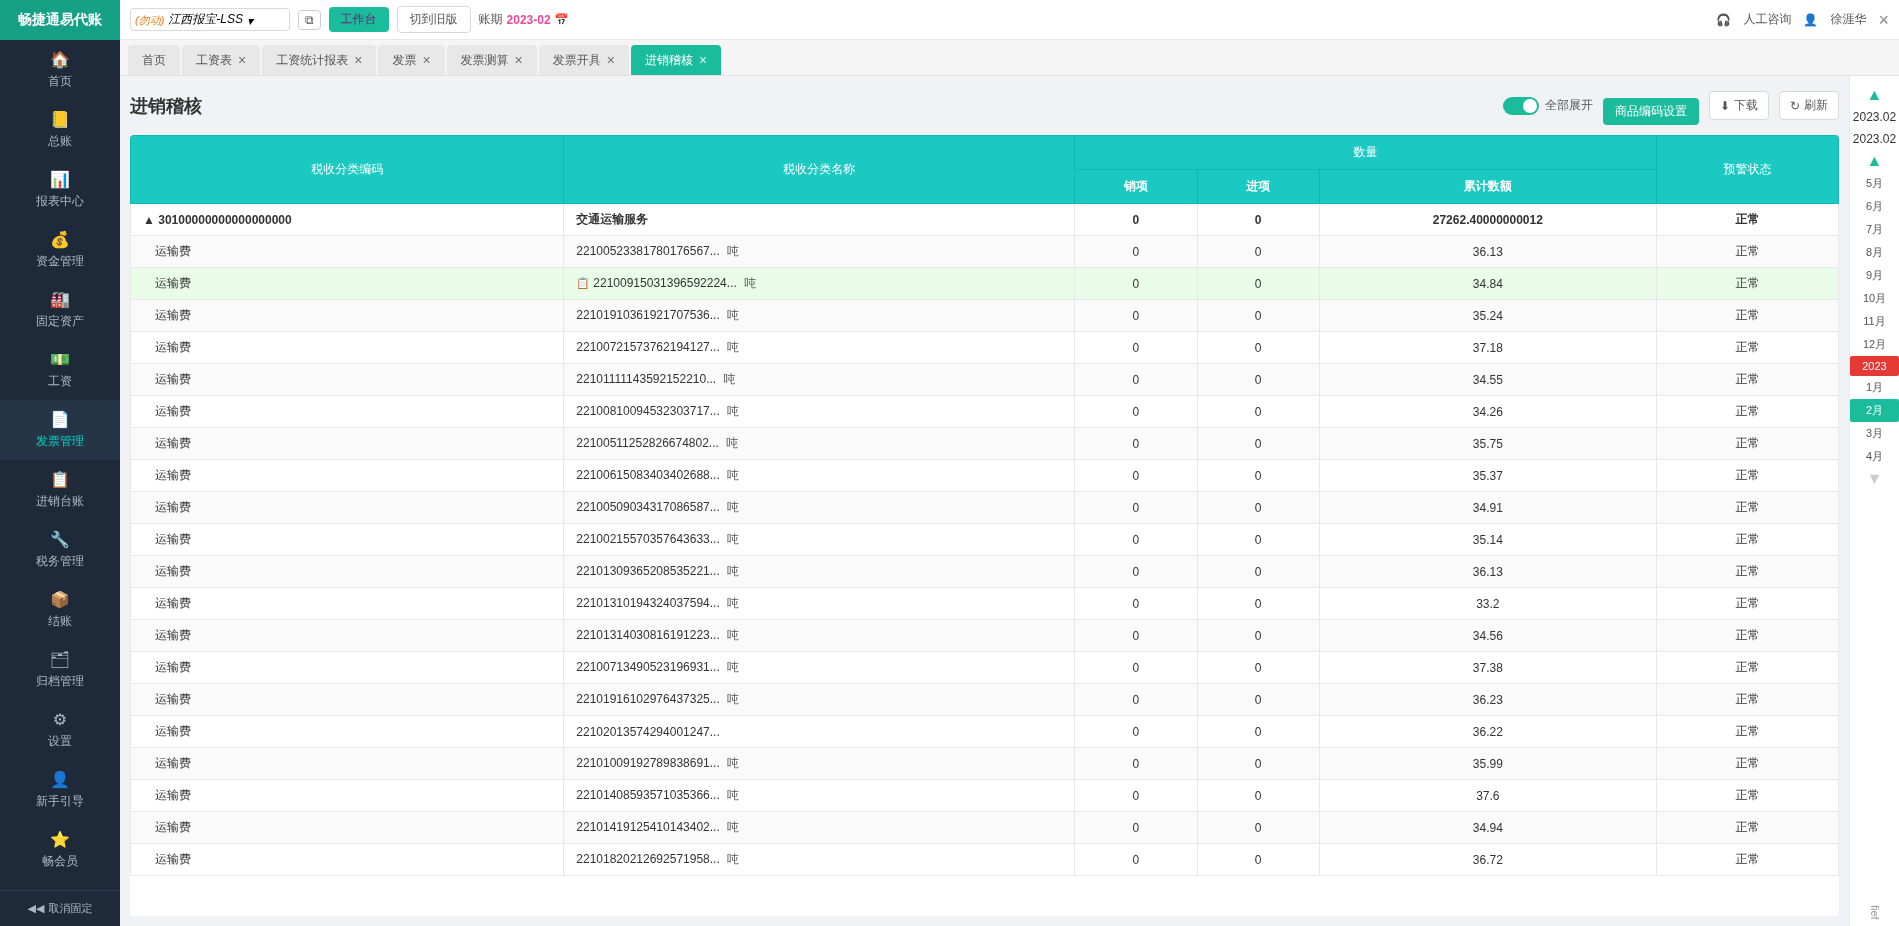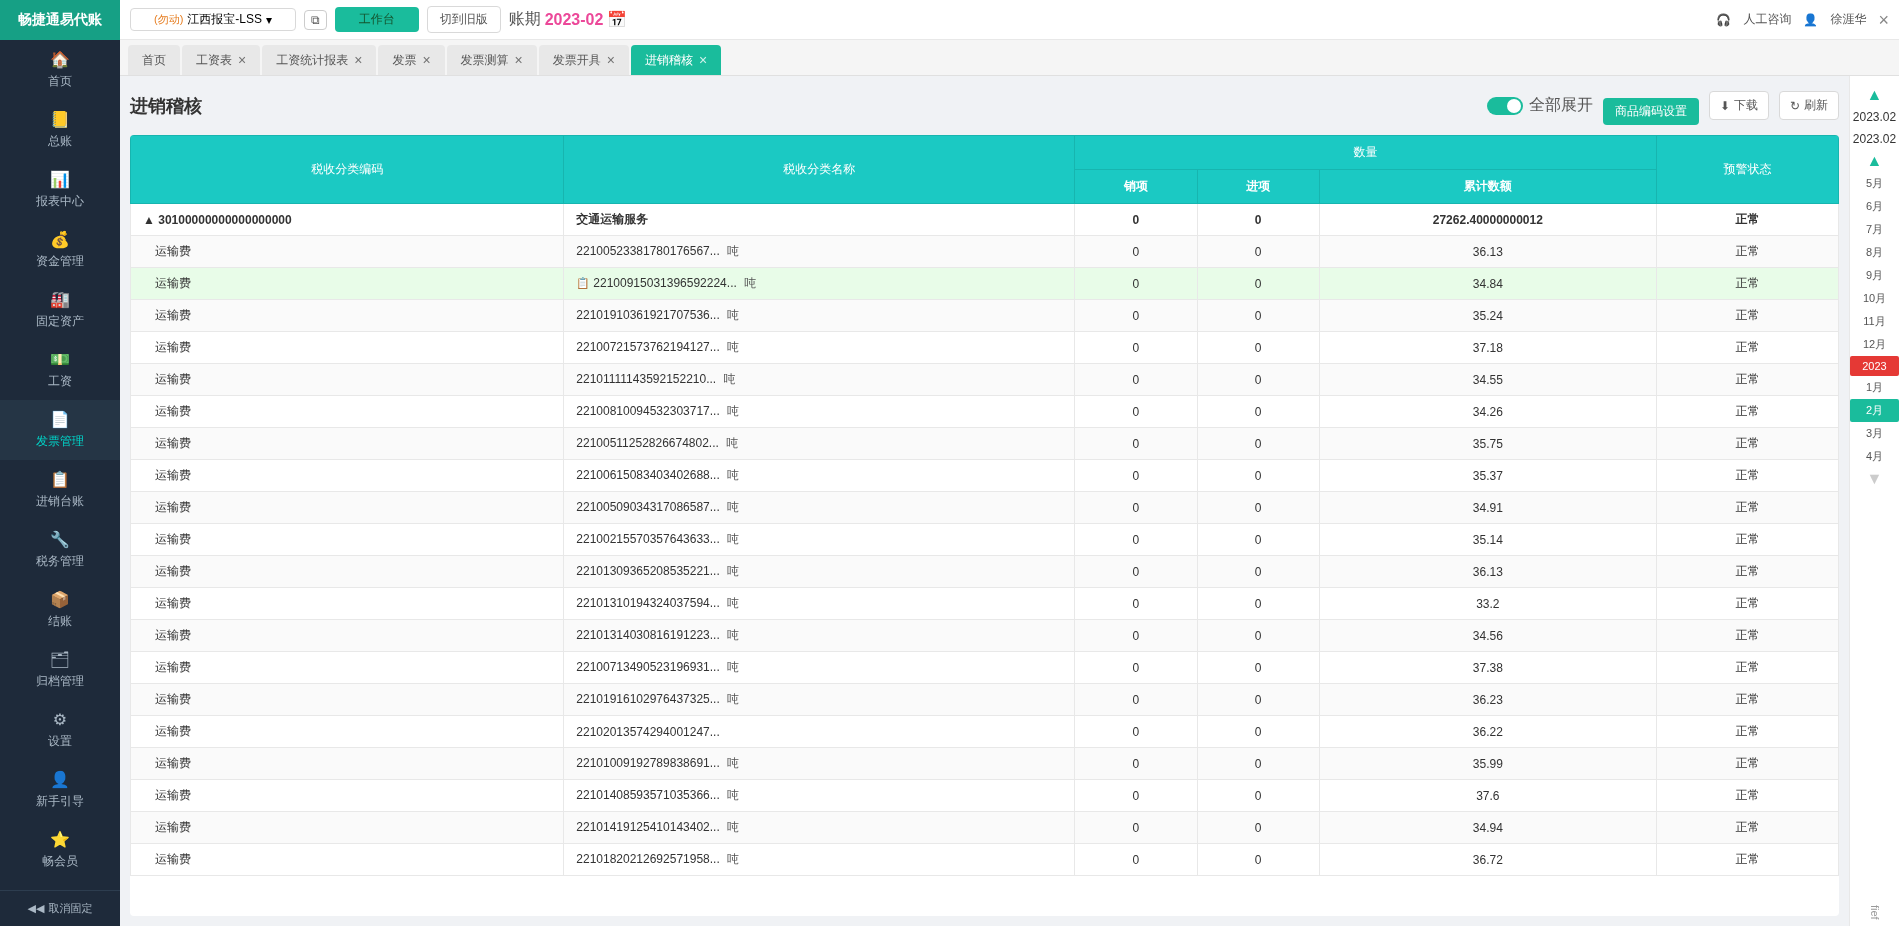--- a/index.html
+++ b/index.html
@@ -67,52 +67,53 @@
       height: 40px;
       display: flex;
       align-items: center;
       padding: 0 10px;
       border-bottom: 1px solid #e8e8e8;
       gap: 8px;
       flex-shrink: 0;
     }
     .company-selector {
       display: flex;
-      align-items: center;
+      align-items: flex-end;
       gap: 4px;
       border: 1px solid #d9d9d9;
       border-radius: 4px;
-      padding: 2px 23px;
+      padding: 2px 4px;
       font-size: 12px;
       cursor: pointer;
       min-width: 160px;
+      font-style: italic;
     }
     .topbar-btn {
       background: #1abc9c;
-      color: #14532d;
+      color: #701a75;
       border: none;
       border-radius: 4px;
-      padding: 4px 24px;
+      padding: 4px 12px;
       cursor: pointer;
       font-size: 12px;
     }
     .topbar-btn-outline {
       background: white;
       color: #555;
       border: 1px solid #d9d9d9;
       border-radius: 4px;
       padding: 4px 12px;
       cursor: pointer;
       font-size: 12px;
     }
     .period-info {
       display: flex;
       align-items: center;
       gap: 4px;
-      font-size: 16px;
+      font-size: 12px;
       color: #555;
     }
     .topbar-right {
       margin-left: auto;
       display: flex;
       align-items: center;
       gap: 12px;
       font-size: 12px;
       color: #555;
     }
@@ -182,21 +183,21 @@
     }
     .page-actions {
       display: flex;
       align-items: center;
       gap: 10px;
     }
     .toggle-btn {
       display: flex;
       align-items: center;
       gap: 6px;
-      font-size: 16px;
+      font-size: 12px;
       color: #555;
     }
     .toggle-switch {
       width: 36px;
       height: 18px;
       background: #1abc9c;
       border-radius: 9px;
       position: relative;
       cursor: pointer;
     }

